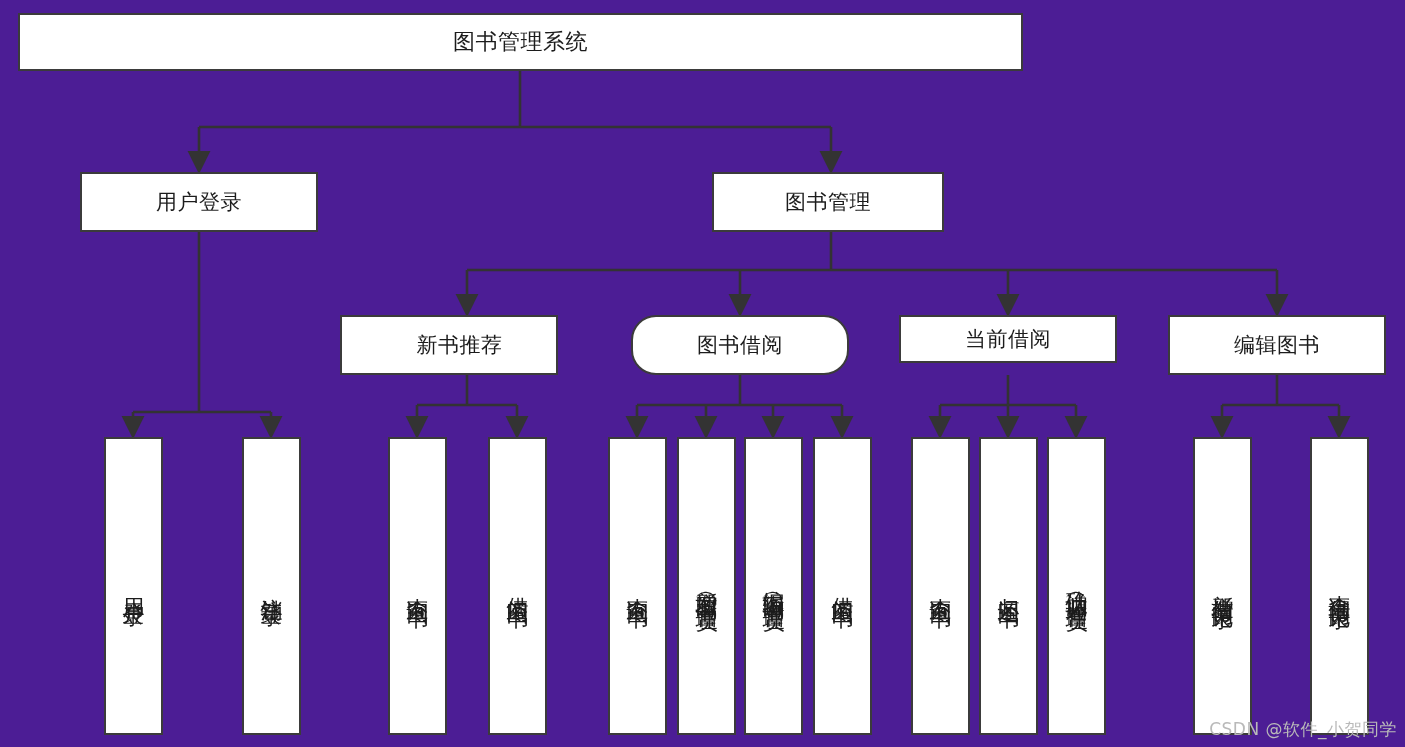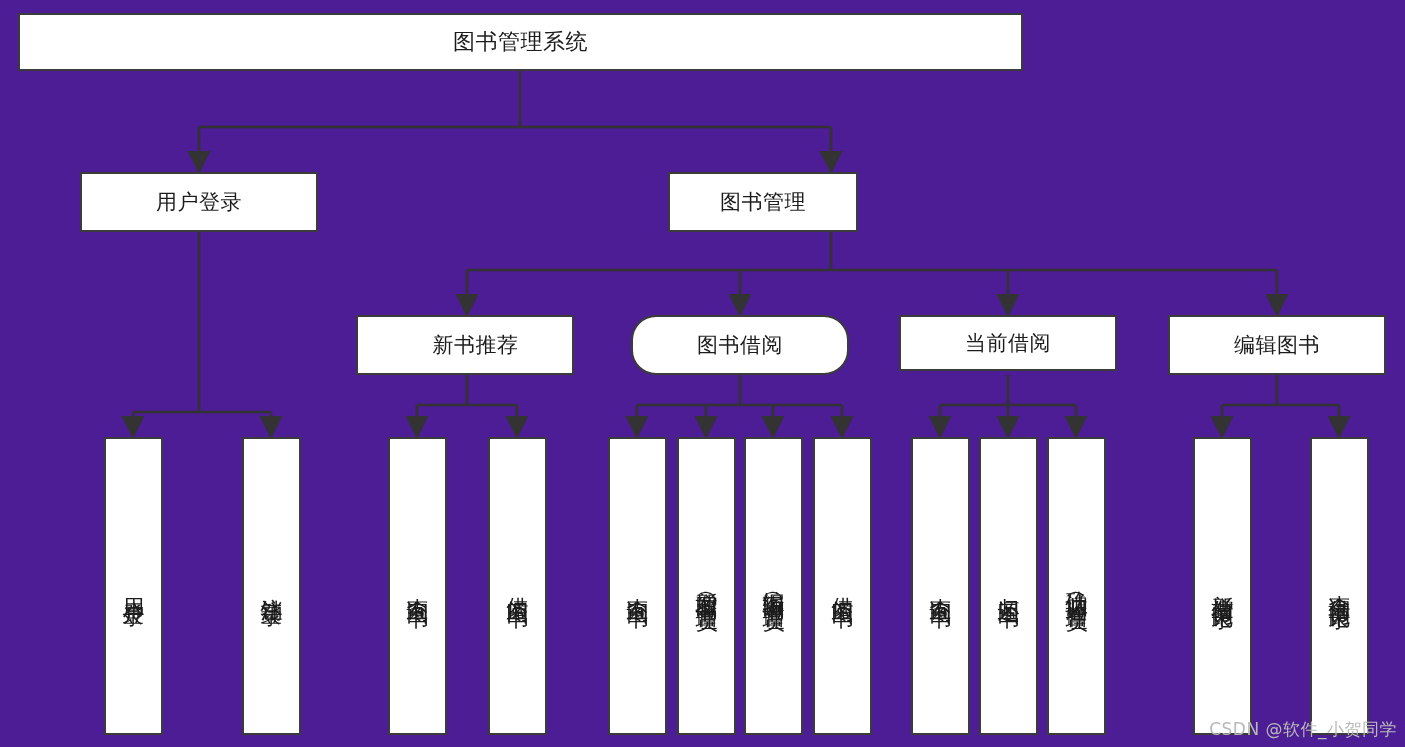--- a/index.html
+++ b/index.html
@@ -134,33 +134,33 @@
   </svg>
 
   <div class="node horiz root" style="left:18px; top:13px; width:1005px; height:58px;">
     <span class="node-label">图书管理系统</span>
   </div>
 
   <div class="node horiz" style="left:80px; top:172px; width:238px; height:60px;">
     <span class="node-label">用户登录</span>
   </div>
 
-  <div class="node horiz" style="left:668px; top:172px; width:190px; height:60px;">
+  <div class="node horiz" style="left:712px; top:172px; width:232px; height:60px;">
     <span class="node-label">图书管理</span>
   </div>
 
-  <div class="node horiz" style="left:356px; top:315px; width:218px; height:60px;padding-left:21px;">
+  <div class="node horiz" style="left:340px; top:315px; width:218px; height:60px;padding-left:21px;">
     <span class="node-label">新书推荐</span>
   </div>
 
   <div class="node horiz" style="left:631px; top:315px; width:218px; height:60px;border-radius:25px;">
     <span class="node-label">图书借阅</span>
   </div>
 
-  <div class="node horiz" style="left:899px; top:315px; width:218px; height:56px;">
+  <div class="node horiz" style="left:899px; top:315px; width:218px; height:48px;">
     <span class="node-label">当前借阅</span>
   </div>
 
   <div class="node horiz" style="left:1168px; top:315px; width:218px; height:60px;">
     <span class="node-label">编辑图书</span>
   </div>
 
   <div class="node vert" style="left:104px; top:437px; width:59px; height:298px;">
     <span class="node-label">用户登录</span>
   </div>

